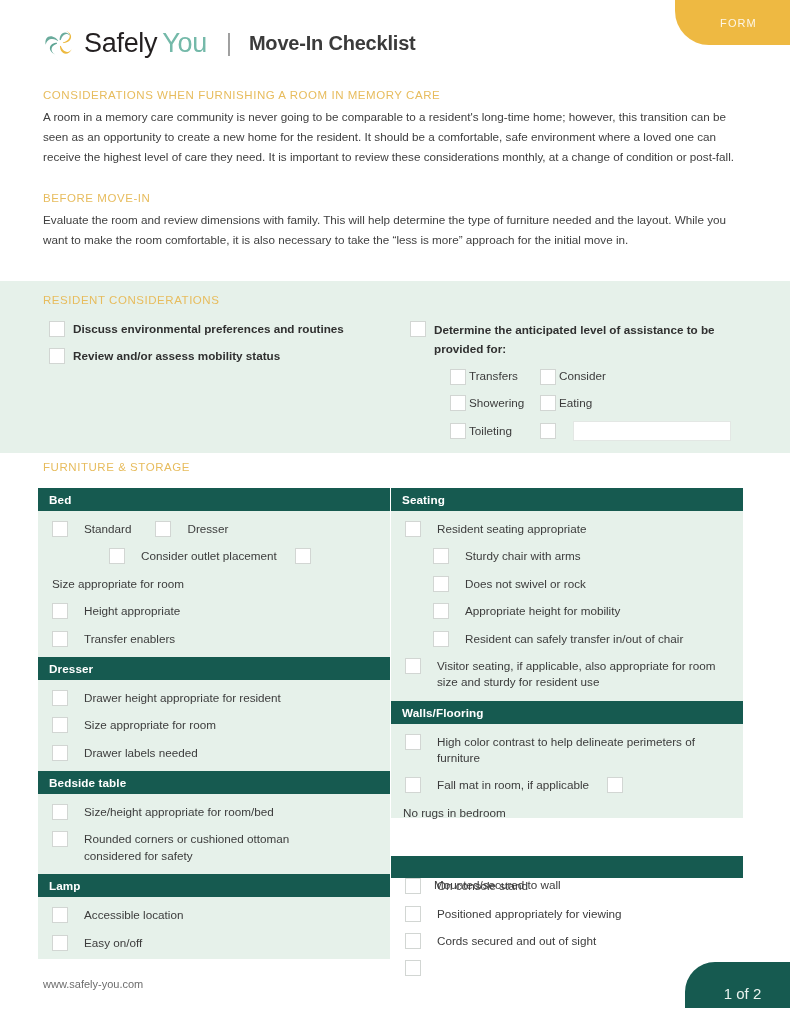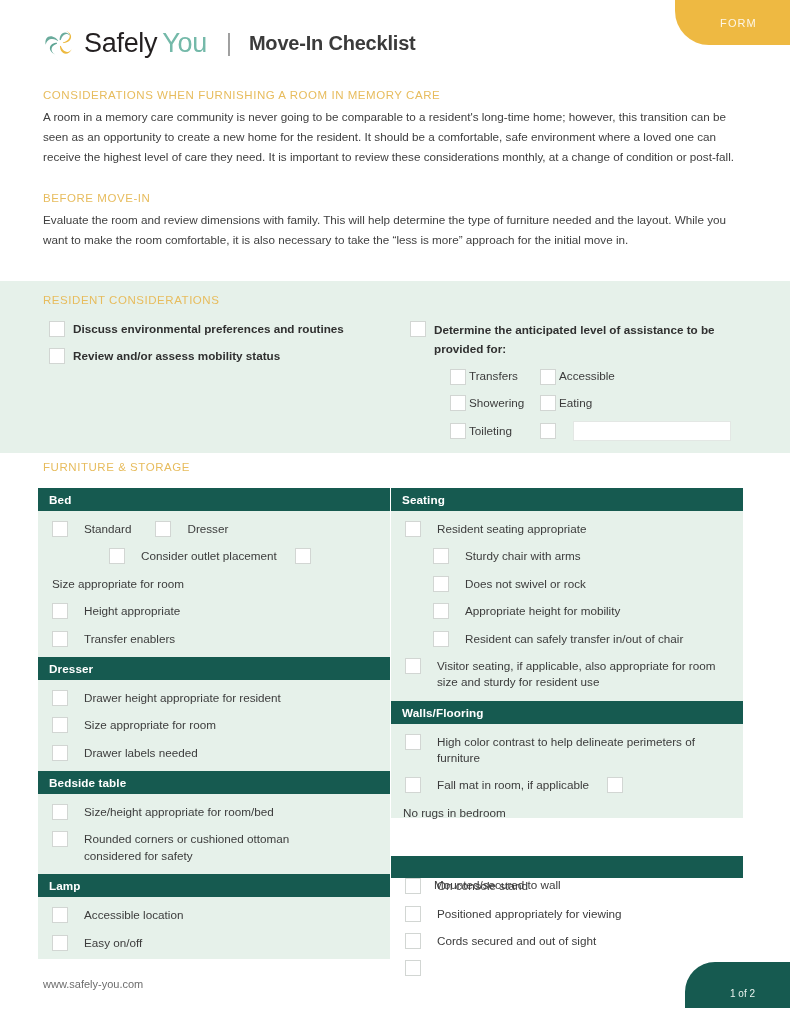--- a/index.html
+++ b/index.html
@@ -108,21 +108,21 @@
 
   
   .footer-url {
     position: absolute; left: 43px; top: 978px;
     font-size: 11px; color: #6d6d6d;
   }
   .page-tab {
     position: absolute; right: 0; top: 962px;
     width: 105px; height: 46px; background: #165a50;
     border-top-left-radius: 30px;
-    color: #e9f2ee; font-size: 10px;
+    color: #e9f2ee; font-size: 15px;
     display: flex; align-items: center; justify-content: center;
     padding-top: 17px; padding-left: 10px;
   }
 </style>
 </head>
 <body>
 
 <div class="page">
 
   <div class="form-tab">
@@ -178,21 +178,21 @@
         <span class="lbl-bold">Determine the anticipated level of assistance to be provided for:</span>
       </div>
       <div class="sub-grid">
         <div class="sub-row">
           <span class="sub-cell">
             <span class="chk"></span>
             <span class="lbl">Transfers</span>
           </span>
           <span class="sub-cell">
             <span class="chk"></span>
-            <span class="lbl">Accessible</span>
+            <span class="lbl">Consider</span>
           </span>
         </div>
         <div class="sub-row">
           <span class="sub-cell">
             <span class="chk"></span>
             <span class="lbl">Showering</span>
           </span>
           <span class="sub-cell">
             <span class="chk"></span>
             <span class="lbl">Eating</span>

